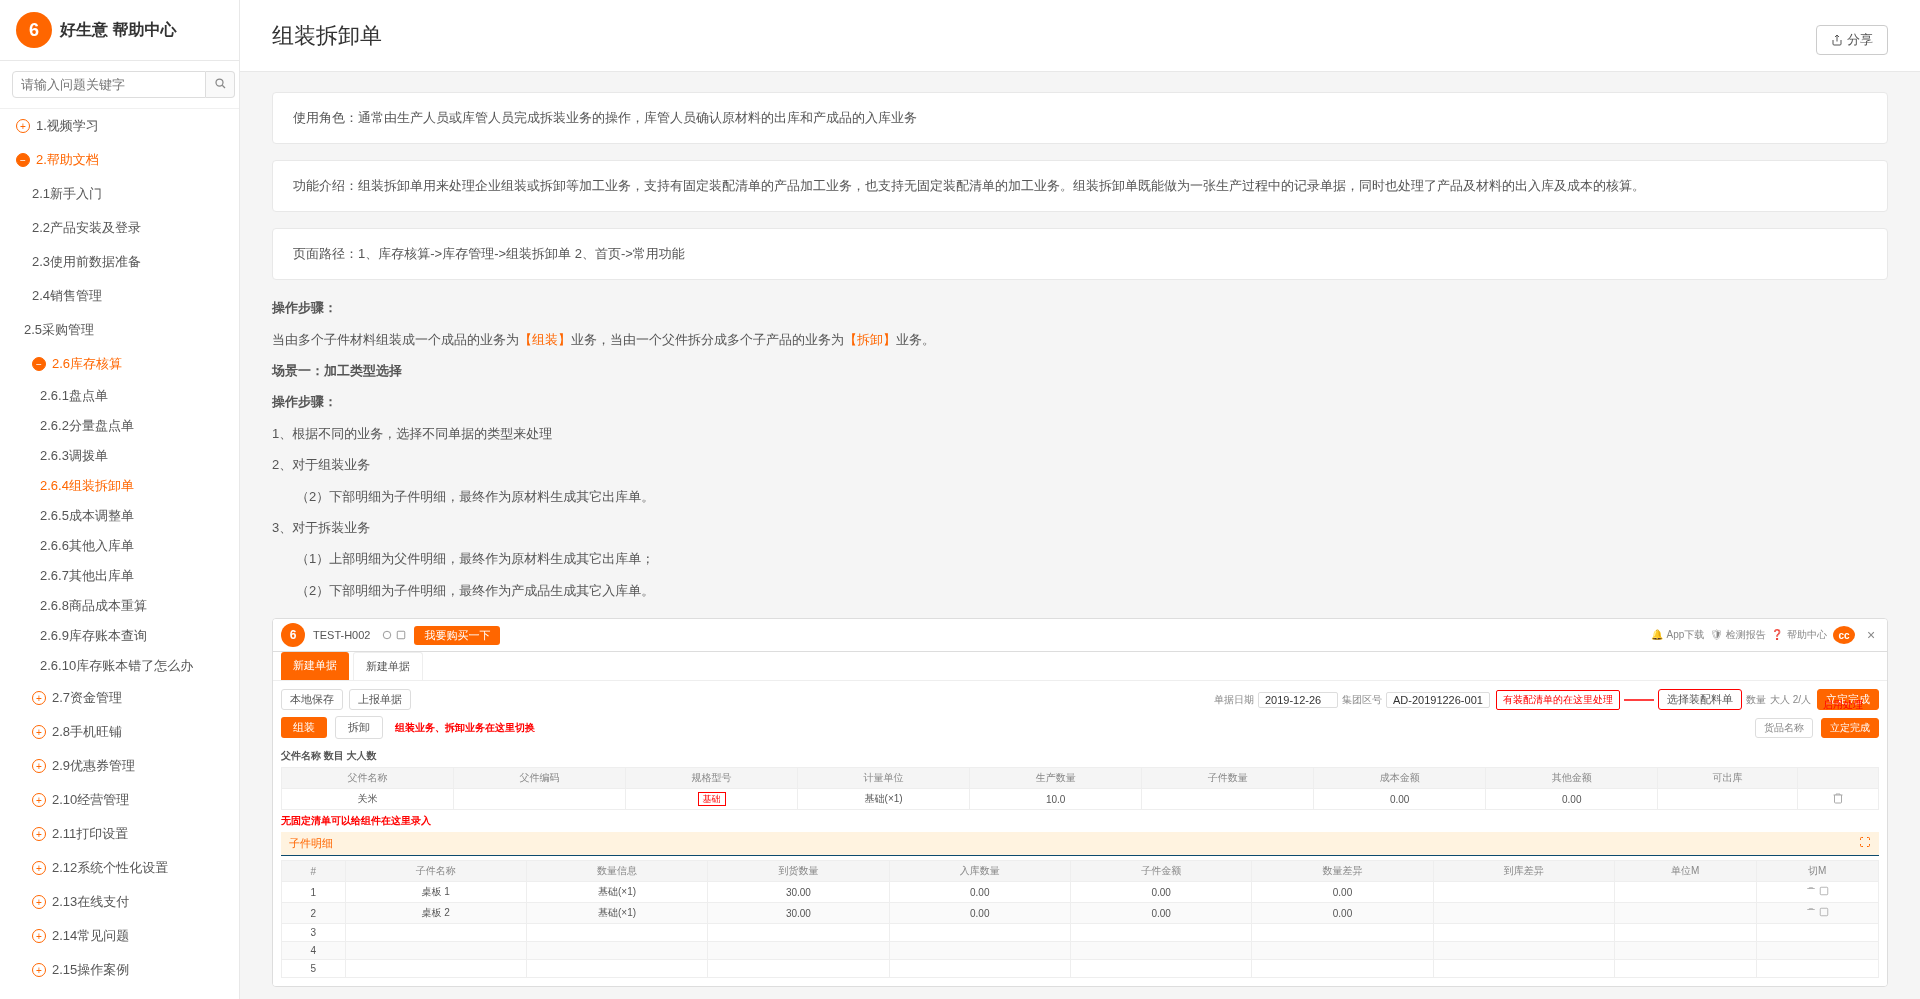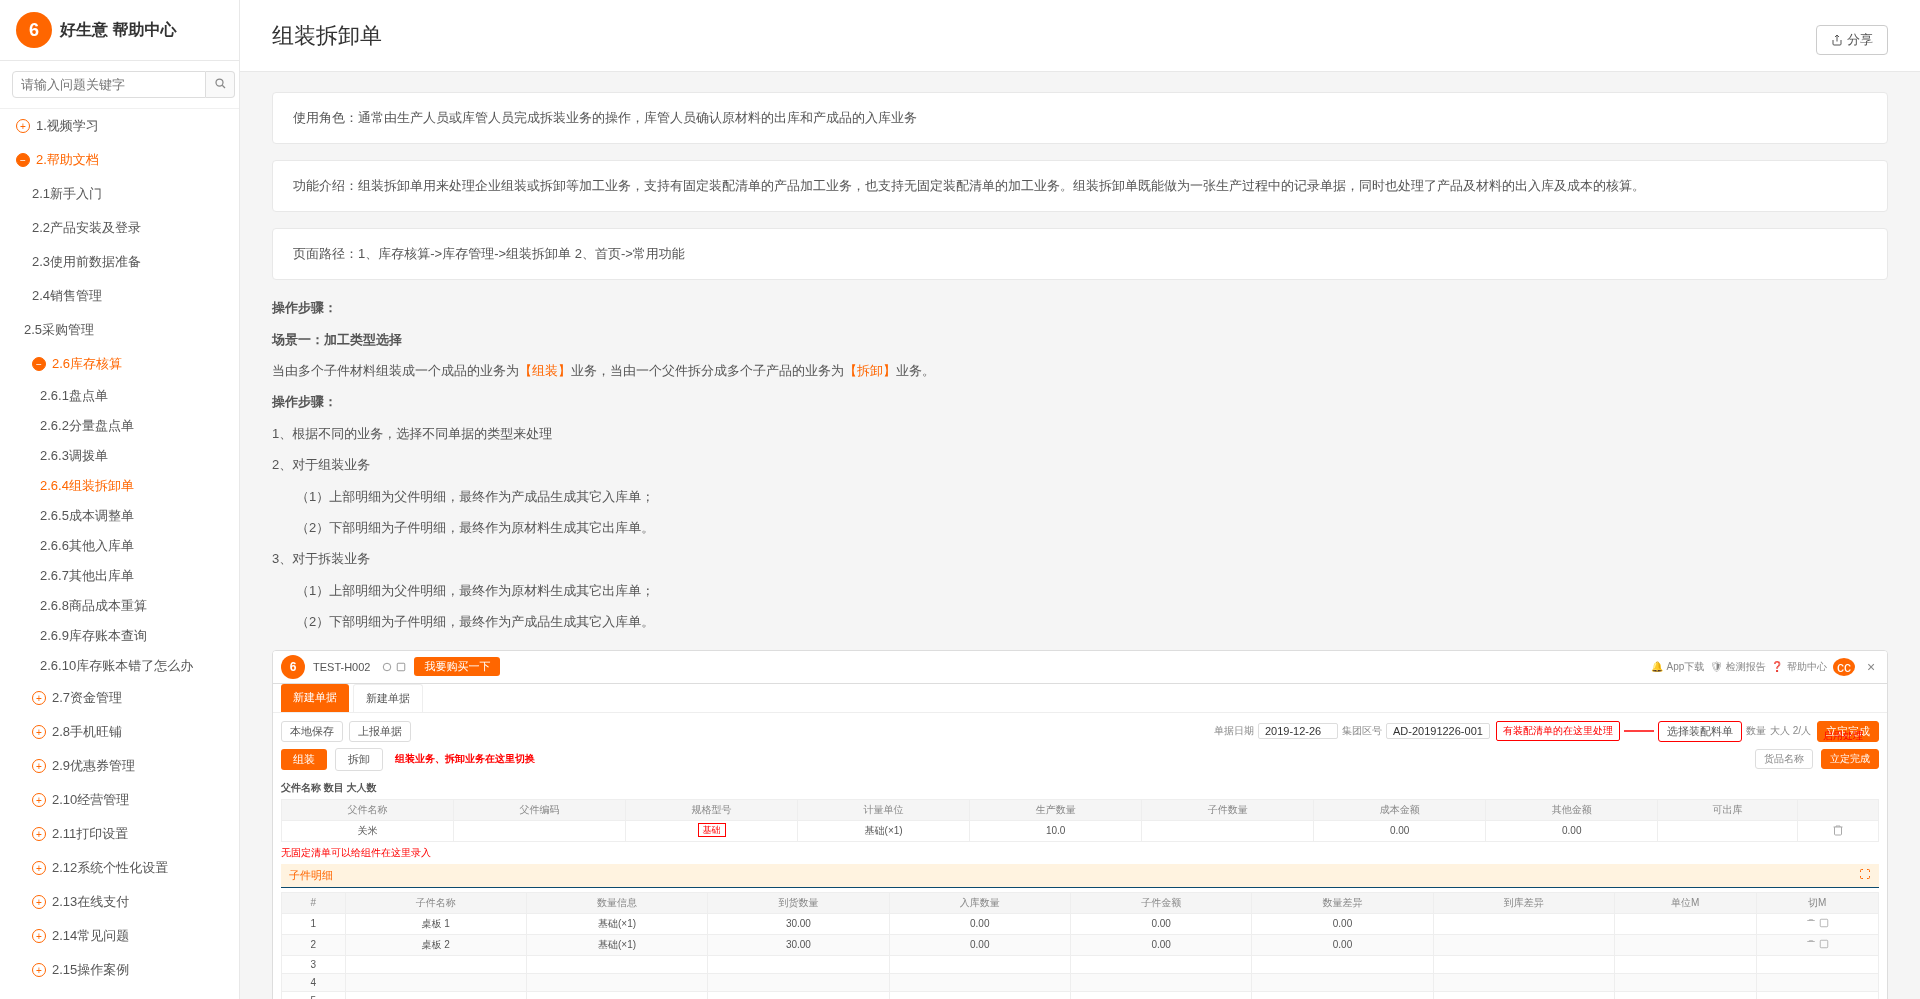--- a/index.html
+++ b/index.html
@@ -265,31 +265,30 @@
       <span>功能介绍：组装拆卸单用来处理企业组装或拆卸等加工业务，支持有固定装配清单的产品加工业务，也支持无固定装配清单的加工业务。组装拆卸单既能做为一张生产过程中的记录单据，同时也处理了产品及材料的出入库及成本的核算。</span>
     </div>
 
     <div class="info-box">
       <span>页面路径：1、库存核算-&gt;库存管理-&gt;组装拆卸单 2、首页-&gt;常用功能</span>
     </div>
 
     <div class="step-section">
       <div class="content-text" style="font-weight:bold;">操作步骤：</div>
 
-      <div class="content-text" style="font-weight:bold; margin-top:8px;">场景一：加工类型选择</div>
-
       <div class="content-text">
         当由多个子件材料组装成一个成品的业务为<span class="highlight-orange">【组装】</span>业务，当由一个父件拆分成多个子产品的业务为<span class="highlight-orange">【拆卸】</span>业务。
       </div>
 
+      <div class="content-text" style="font-weight:bold; margin-top:8px;">场景一：加工类型选择</div>
+
       <div class="content-text" style="font-weight:bold;">操作步骤：</div>
 
       <div class="content-text">1、根据不同的业务，选择不同单据的类型来处理</div>
       <div class="content-text">2、对于组装业务</div>
-      <div class="content-text" style="padding-left:24px;">（1）上部明细为父件明细，最终作为产成品生成其它入库单；</div>
       <div class="content-text" style="padding-left:24px;">（2）下部明细为子件明细，最终作为原材料生成其它出库单。</div>
       <div class="content-text">3、对于拆装业务</div>
       <div class="content-text" style="padding-left:24px;">（1）上部明细为父件明细，最终作为原材料生成其它出库单；</div>
       <div class="content-text" style="padding-left:24px;">（2）下部明细为子件明细，最终作为产成品生成其它入库单。</div>
     </div>
 
     <div class="screenshot-container">
       <div class="screenshot">
 
         <div class="ss-topbar">
@@ -303,21 +302,21 @@
             <svg width="10" height="10" viewBox="0 0 24 24" fill="none" stroke="#888" stroke-width="2">
                 <rect x="3" y="3" width="18" height="18" rx="2"></rect>
               </svg>
           </div>
           <div class="ss-orange-badge">我要购买一下</div>
           <div style="flex:1;"></div>
           <div style="display:flex;align-items:center;gap:6px;font-size:10px;color:#888;">
             <span>🔔 App下载</span>
             <span>🛡 检测报告</span>
             <span>❓ 帮助中心</span>
-            <div style="width:22px;height:18px;background:#f60;border-radius:50%;display:flex;align-items:center;justify-content:center;color:#fff;font-size:14px;">cc</div>
+            <div style="width:22px;height:18px;background:#f60;border-radius:50%;display:flex;align-items:center;justify-content:center;color:#fff;font-size:10px;font-weight:bold;">cc</div>
           </div>
           <div style="width:16px;height:16px;display:flex;align-items:center;justify-content:center;color:#888;cursor:pointer;font-size:14px;">×</div>
         </div>
 
         <div style="display:flex;background:#fff;border-bottom:1px solid #eee;padding:0 8px;">
           <div style="padding:6px 12px;font-size:11px;color:#fff;background:#f60;border-radius:3px 3px 0 0;margin-right:4px;">新建单据</div>
           <div style="padding:6px 12px;font-size:11px;color:#555;border:1px solid #eee;border-bottom:none;border-radius:3px 3px 0 0;">新建单据</div>
         </div>
 
         <div style="background:#fff;padding:8px;position:relative;">
@@ -389,21 +388,21 @@
                 <td>
                   <svg width="12" height="12" viewBox="0 0 24 24" fill="none" stroke="#aaa" stroke-width="2">
                       <path d="M3 6h18M8 6V4h8v2M19 6v14a2 2 0 01-2 2H7a2 2 0 01-2-2V6"></path>
                     </svg>
                 </td>
               </tr>
             </tbody>
           </table>
 
           <div style="position:relative;margin:4px 0;">
-            <span style="color:#f00;font-size:10px;font-weight:normal;">无固定清单可以给组件在这里录入</span>
+            <span style="color:#f00;font-size:10px;font-weight:bold;">无固定清单可以给组件在这里录入</span>
           </div>
 
           <div class="ss-section-header">
             <span>子件明细</span>
             <span style="float:right;cursor:pointer;">
               <svg width="12" height="12" viewBox="0 0 24 24" fill="none" stroke="#f60" stroke-width="2">
                   <path d="M8 3H5a2 2 0 00-2 2v3m18 0V5a2 2 0 00-2-2h-3M8 21H5a2 2 0 01-2-2v-3m18 0v3a2 2 0 01-2 2h-3"></path>
                 </svg>
             </span>
           </div>

